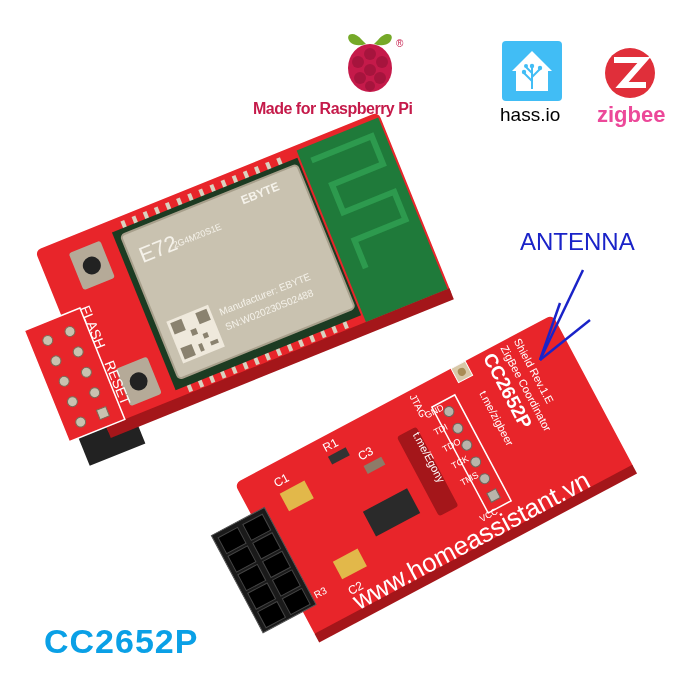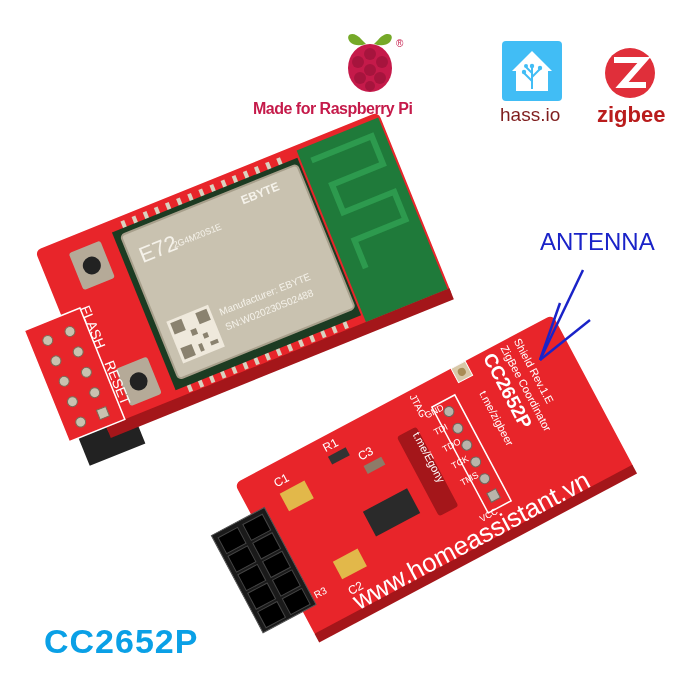--- a/index.html
+++ b/index.html
@@ -3,26 +3,26 @@
 <meta charset="utf-8">
 <style>
   html,body{margin:0;padding:0;background:#ffffff;}
   body{width:700px;height:700px;position:relative;overflow:hidden;font-family:"Liberation Sans",sans-serif;}
   .abs{position:absolute;}
   
   .rpi-logo{left:340px;top:26px;width:60px;height:70px;}
   .rpi-text{left:253px;top:100px;font-size:16px;font-weight:bold;color:#c51a4a;letter-spacing:-0.5px;white-space:nowrap;}
   .reg{left:396px;top:38px;font-size:10px;color:#c51a4a;}
   .hass-icon{left:502px;top:41px;width:60px;height:60px;background:#41bdf5;border-radius:4px;}
-  .hass-text{left:500px;top:104px;font-size:19px;color:#7f1d1d;}
+  .hass-text{left:500px;top:104px;font-size:19px;color:#000000;}
   .zigbee-icon{left:604px;top:47px;width:52px;height:52px;}
-  .zigbee-text{left:597px;top:102px;font-size:22px;font-weight:bold;color:#b91c1c;}
+  .zigbee-text{left:597px;top:102px;font-size:22px;font-weight:bold;color:#ec4899;}
   
   .product-title{left:44px;top:622px;font-size:34px;font-weight:bold;color:#0aa0e6;letter-spacing:1px;}
-  .antenna-label{left:540px;top:228px;font-size:24px;color:#1a23c8;}
+  .antenna-label{left:520px;top:228px;font-size:24px;color:#1a23c8;}
   
   .scene{left:0;top:0;width:700px;height:700px;}
   .silk{fill:#ffffff;font-family:"Liberation Sans",sans-serif;}
 </style>
 </head>
 <body>
 
 <svg class="abs rpi-logo" viewBox="0 0 60 70">
   <path d="M22 14 C14 4 4 8 10 16 C14 20 20 20 26 18 Z" fill="#75a928"></path>
   <path d="M38 14 C46 4 56 8 50 16 C46 20 40 20 34 18 Z" fill="#75a928"></path>

